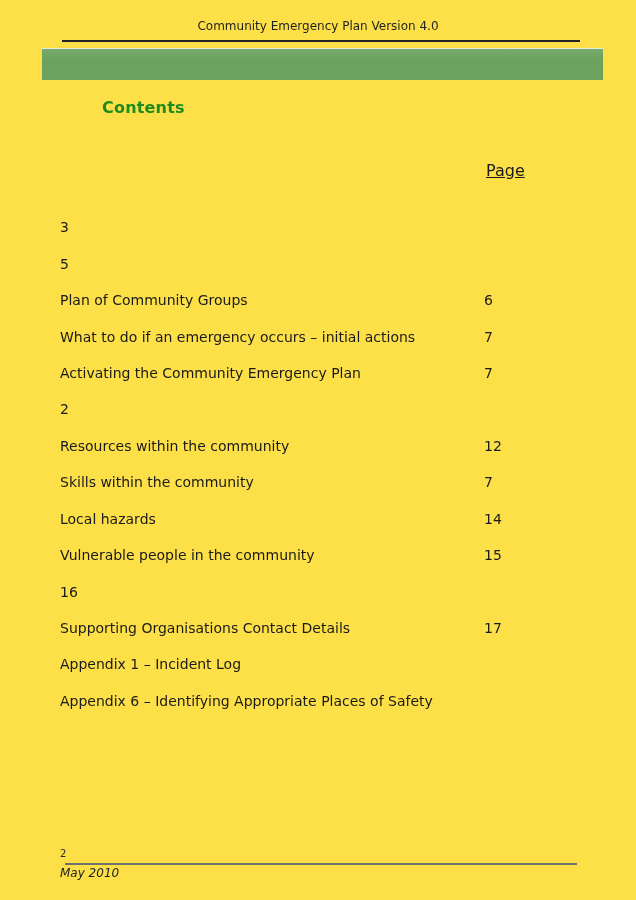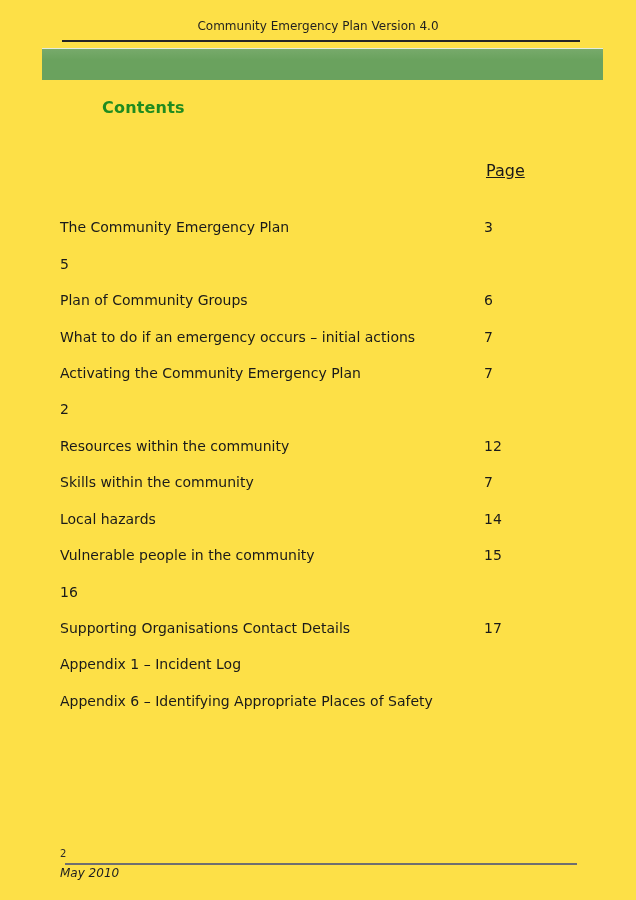--- a/index.html
+++ b/index.html
@@ -125,21 +125,20 @@
   <div class="header-rule"></div>
 
   <div class="green-banner"></div>
 
   <div class="contents-heading">Contents</div>
 
   <div class="page-col-label">Page</div>
 
   <div class="toc">
     <div class="toc-row">
-      <span class="toc-label">The Community Emergency Plan</span>
       <span class="toc-page">3</span>
     </div>
     <div class="toc-row">
       <span class="toc-page">5</span>
     </div>
     <div class="toc-row">
       <span class="toc-label">Plan of Community Groups</span>
       <span class="toc-page">6</span>
     </div>
     <div class="toc-row">

